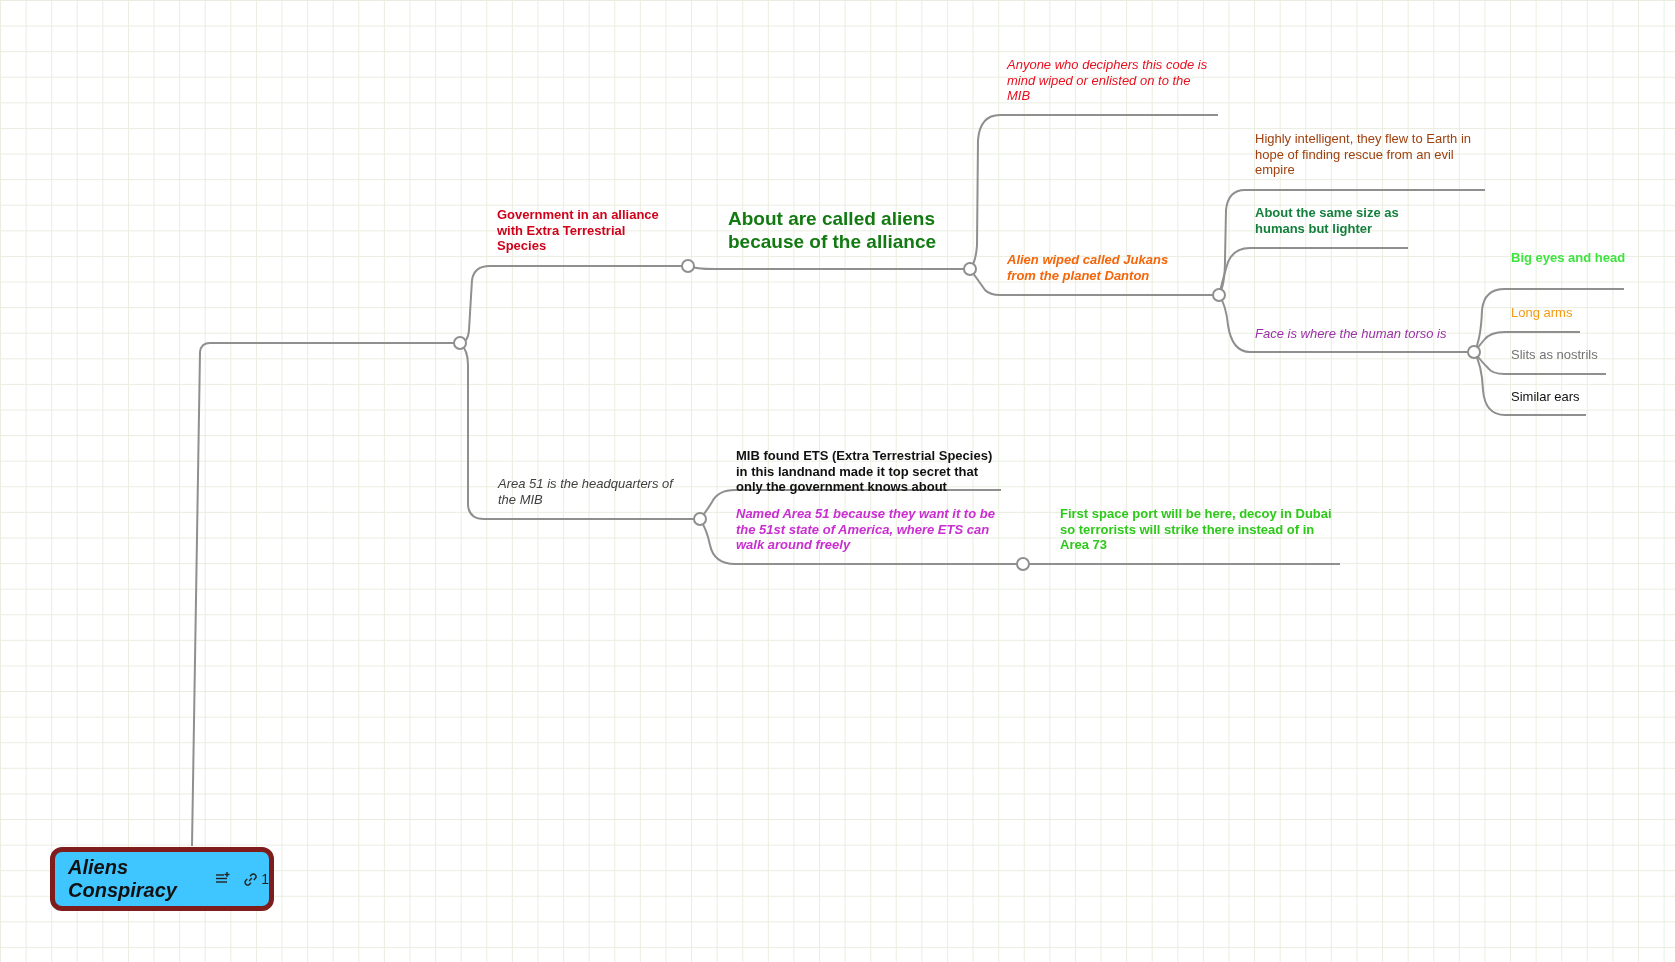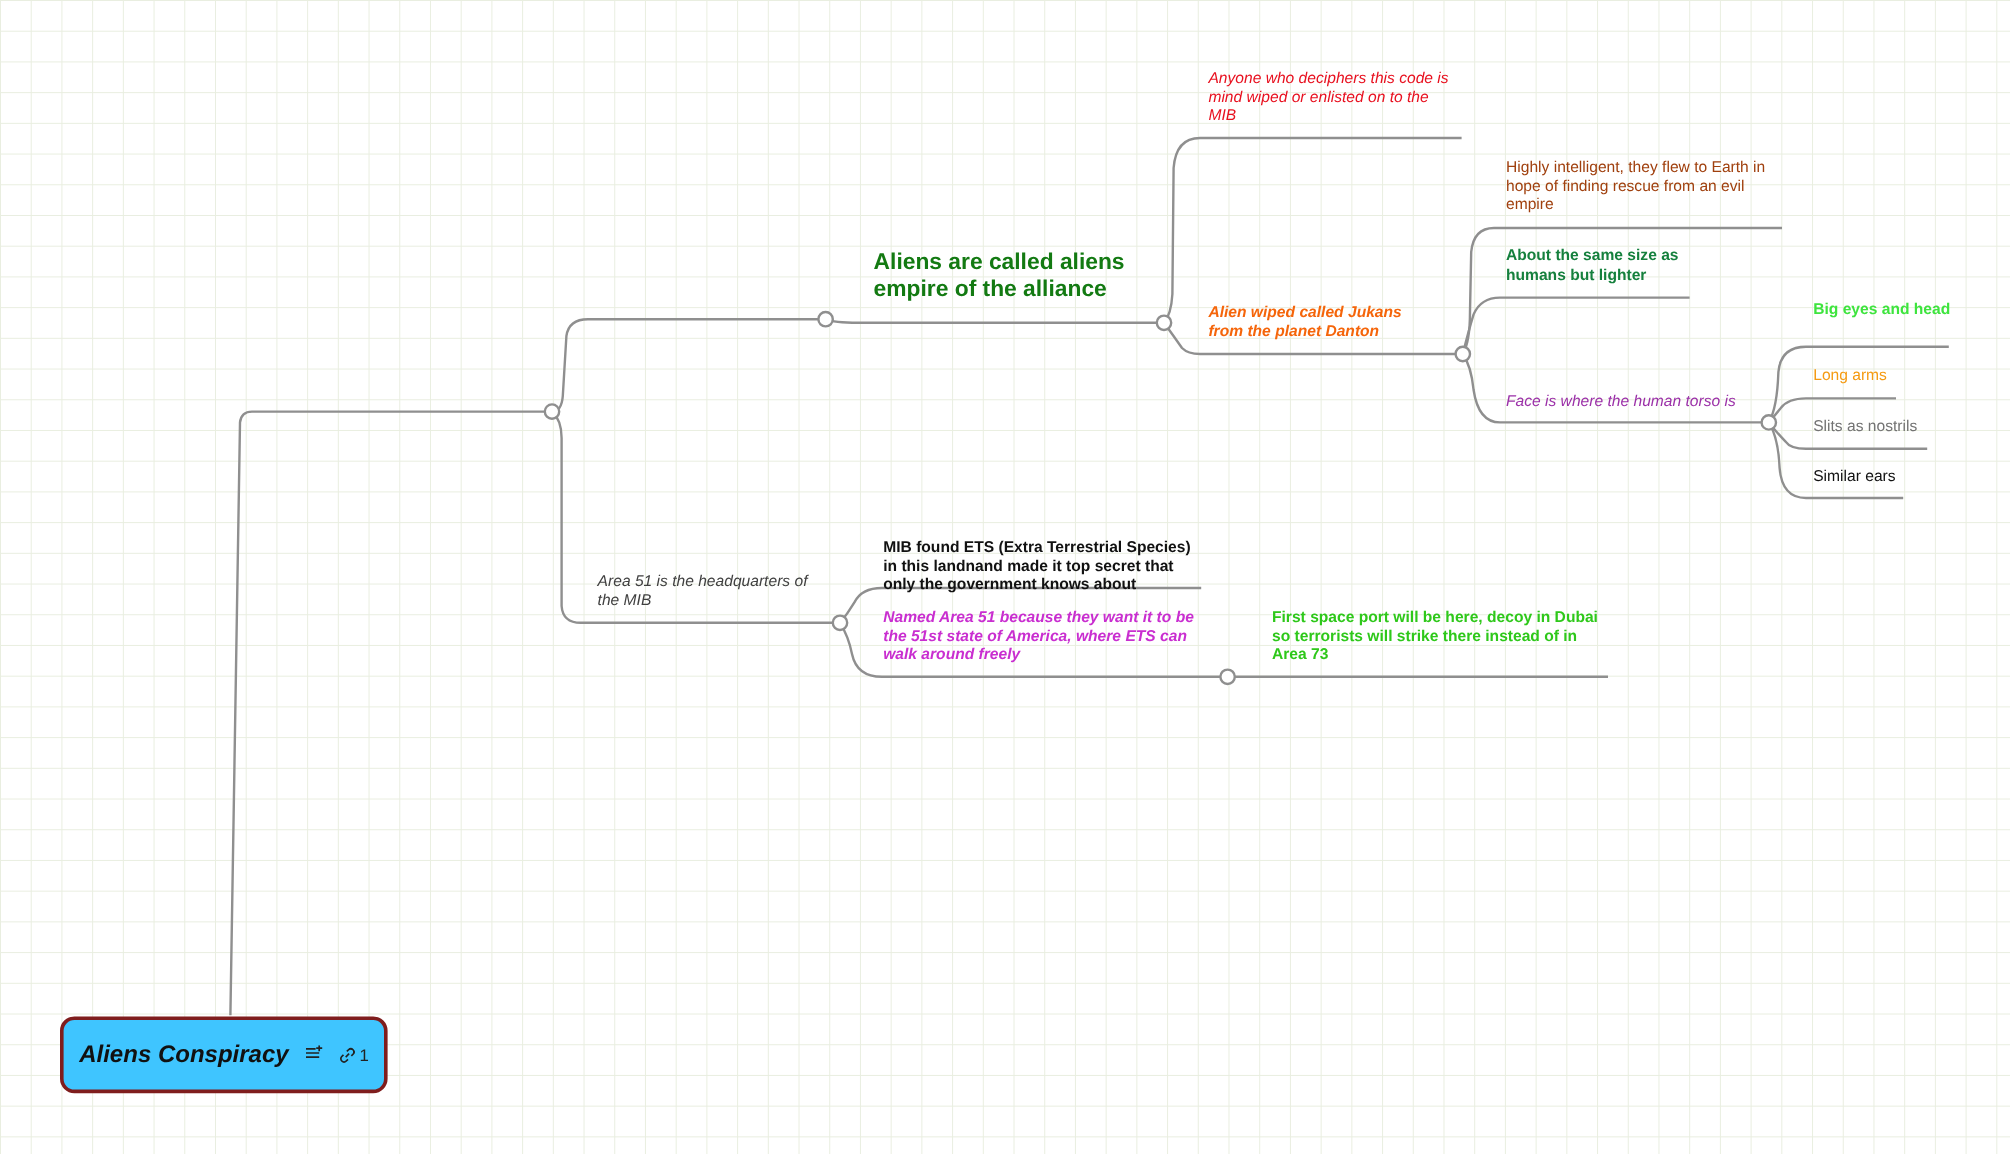--- a/index.html
+++ b/index.html
@@ -11,22 +11,22 @@
     background-size:25.6px 25.6px;
     font-family:"Liberation Sans", sans-serif;}
   #canvas{position:absolute;left:0;top:0;width:1675px;height:962px;}
   svg.links{position:absolute;left:0;top:0;}
   .topic{position:absolute;line-height:1.2;}
   .t-l1{font-size:19px;font-weight:bold;}
   .t-l2{font-size:13px;font-weight:bold;}
   .t-sm{font-size:13px;}
   .it{font-style:italic;}
   .bd{font-weight:bold;}
-  .root{position:absolute;left:50px;top:847px;width:273px;height:64px;box-sizing:border-box;
-    background:#3fc5ff;border:3px solid #7f1d1d;border-radius:12px;display:flex;align-items:center;
+  .root{position:absolute;left:50px;top:847px;width:224px;height:64px;box-sizing:border-box;
+    background:#3fc5ff;border:5px solid #7f1d1d;border-radius:12px;display:flex;align-items:center;
     padding-left:13px;}
   .root-title{font-size:20px;font-weight:bold;font-style:italic;color:#111;}
   .root-icon{margin-left:14px;font-size:15px;color:#222;}
   .root-link{margin-left:12px;font-size:14px;color:#222;display:flex;align-items:center;gap:3px;}
 </style>
 </head>
 <body>
 
 <div id="canvas">
   <svg class="links" width="1675" height="962">
@@ -59,22 +59,25 @@
       <circle cx="460" cy="343" r="6"></circle>
       <circle cx="688" cy="266" r="6"></circle>
       <circle cx="970" cy="269" r="6"></circle>
       <circle cx="1219" cy="295" r="6"></circle>
       <circle cx="1474" cy="352" r="6"></circle>
       <circle cx="700" cy="519" r="6"></circle>
       <circle cx="1023" cy="564" r="6"></circle>
     </g>
   </svg>
 
+  <div class="topic t-l2" style="left:497px;top:207px;width:175px;">
+    <span style="color:#d0021b">Government in an alliance with Extra Terrestrial Species</span>
+  </div>
   <div class="topic t-l1" style="left:728px;top:208px;width:225px;">
-    <span style="color:#137a12">Aliens are called aliens empire of the alliance</span>
+    <span style="color:#137a12">About are called aliens because of the alliance</span>
   </div>
   <div class="topic t-sm it" style="left:1007px;top:57px;width:210px;">
     <span style="color:#e8101f">Anyone who deciphers this code is mind wiped or enlisted on to the MIB</span>
   </div>
   <div class="topic t-sm it bd" style="left:1007px;top:252px;width:190px;">
     <span style="color:#f5650a">Alien wiped called Jukans from the planet Danton</span>
   </div>
   <div class="topic t-sm" style="left:1255px;top:131px;width:230px;">
     <span style="color:#a0400e">Highly intelligent, they flew to Earth in hope of finding rescue from an evil empire</span>
   </div>

